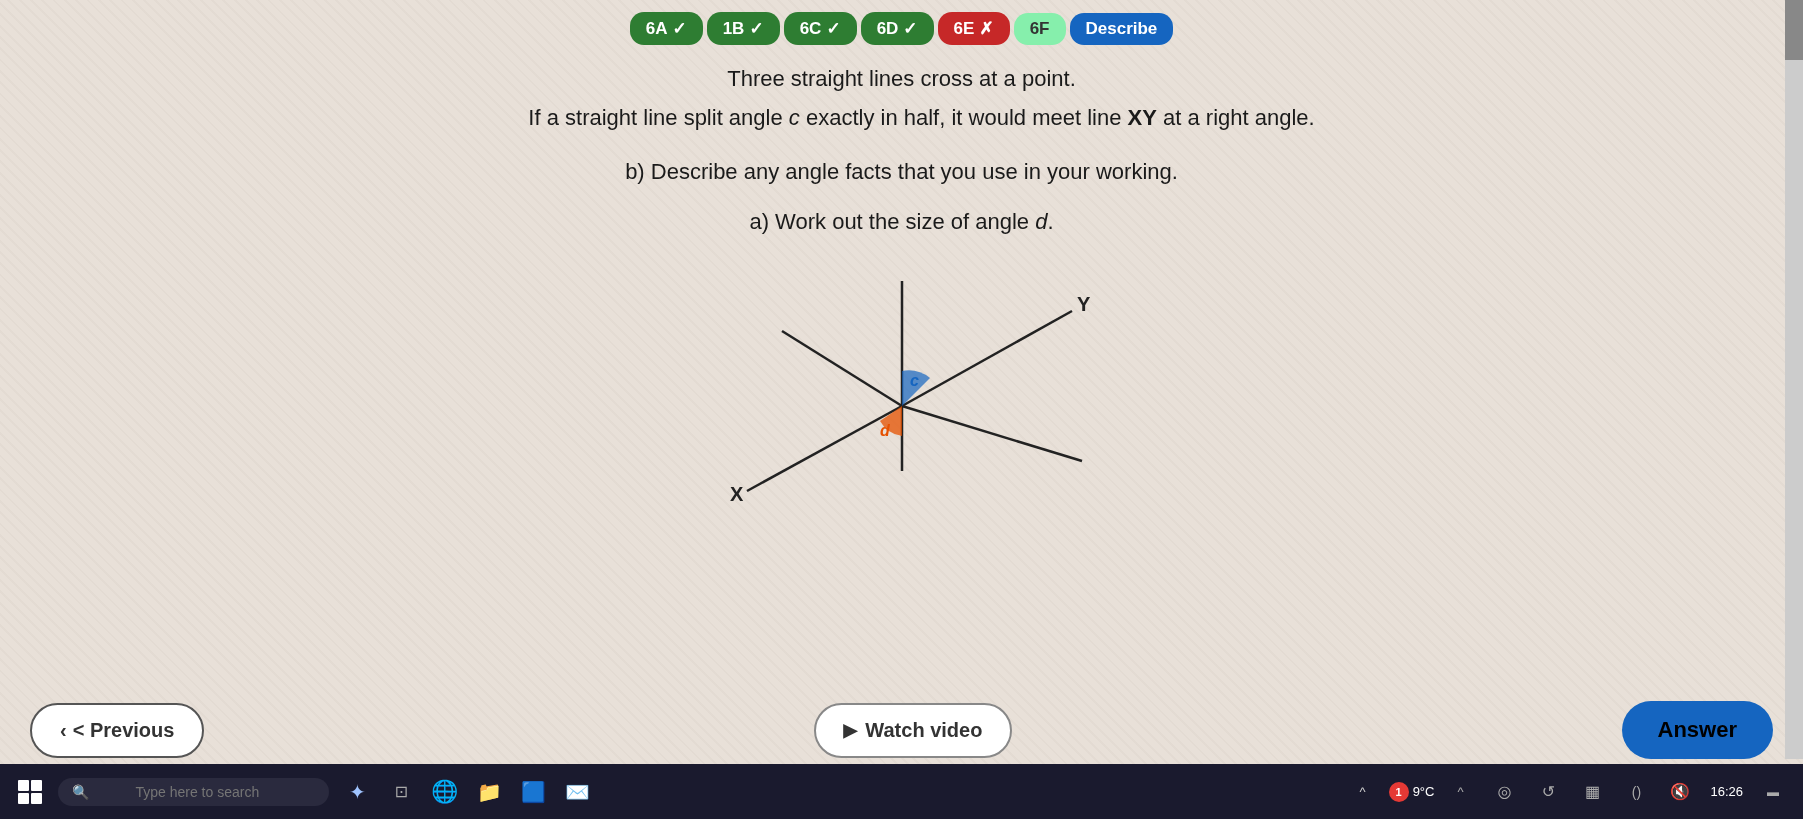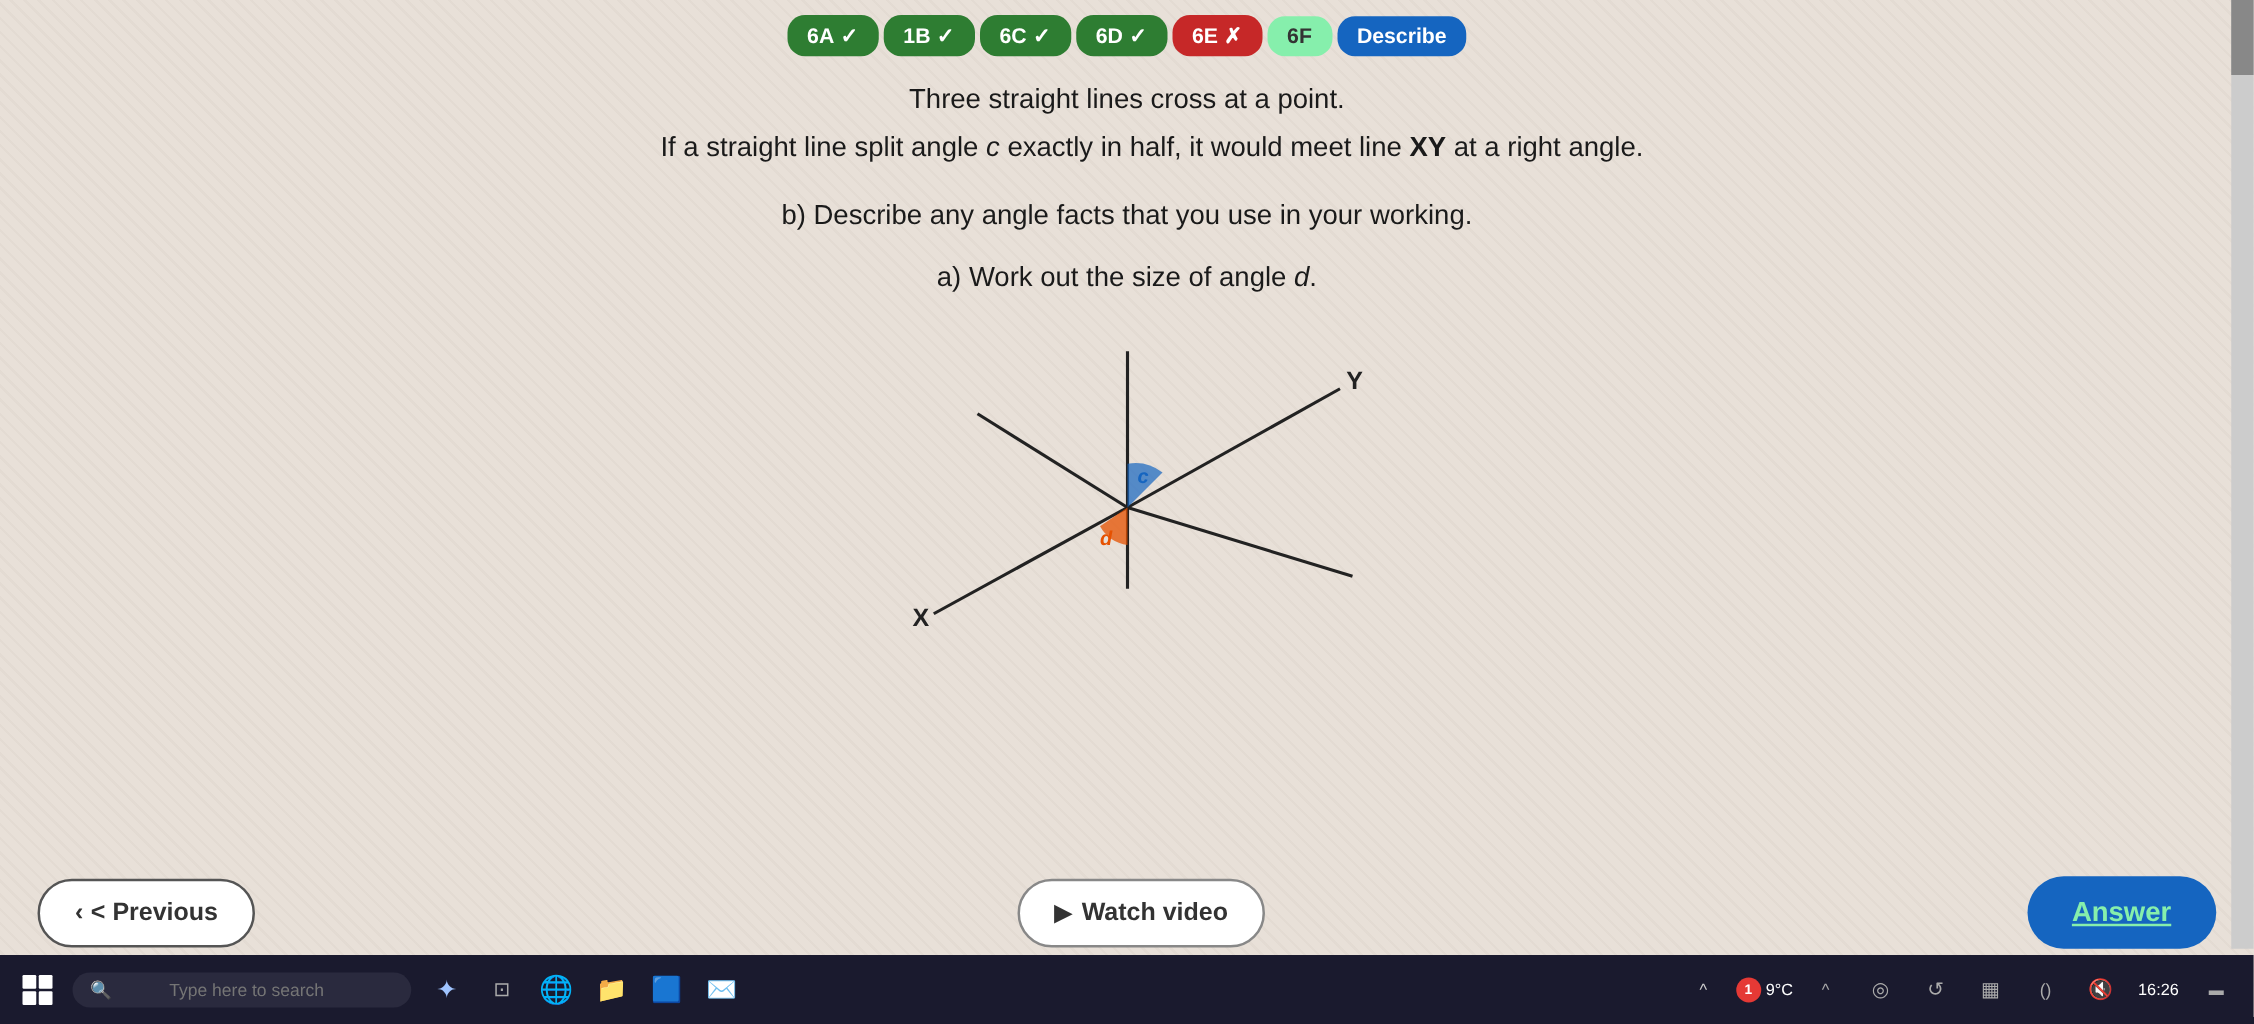--- a/index.html
+++ b/index.html
@@ -154,22 +154,21 @@
     }
 
     .btn-answer {
       background: #1565c0;
       border: none;
       border-radius: 30px;
       padding: 16px 36px;
       font-size: 22px;
       cursor: pointer;
       font-weight: bold;
-      color: #86efac;
-      text-decoration: underline;
+      color: #000000;
     }
 
     
     .scrollbar-track {
       position: absolute;
       right: 0;
       top: 0;
       bottom: 60px;
       width: 18px;
       background: #ccc;

